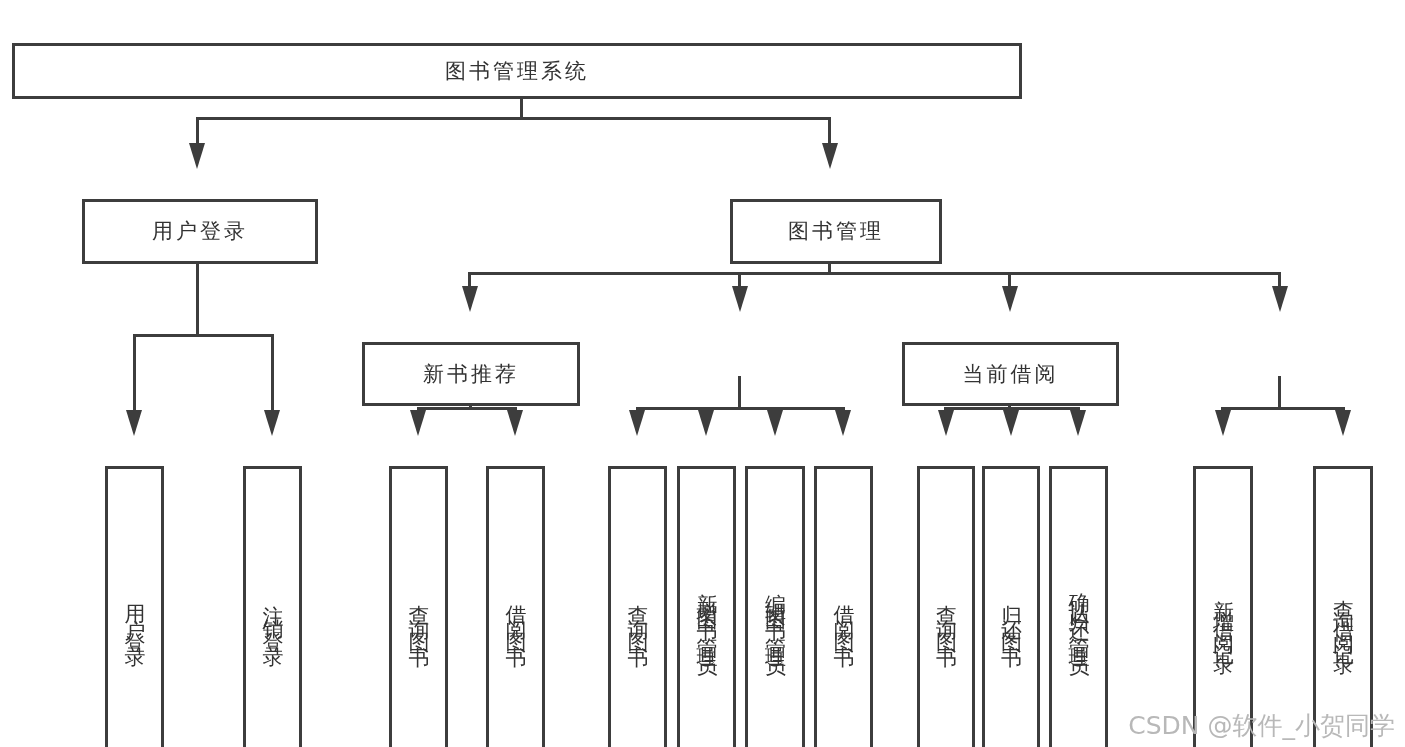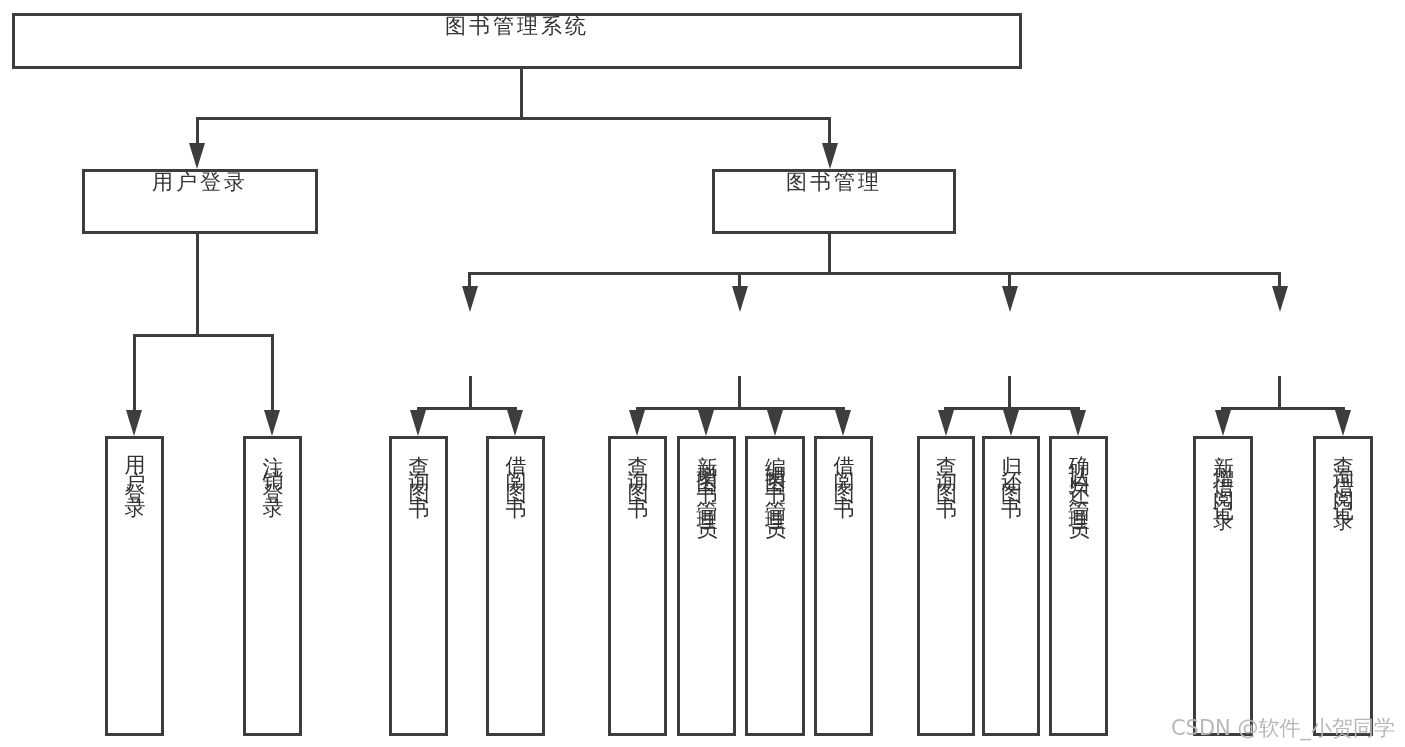--- a/index.html
+++ b/index.html
@@ -15,21 +15,21 @@
     background:var(--background);
     overflow:hidden;
     font-family:"DejaVu Sans","Liberation Sans",sans-serif;
     color:var(--text);
   }
   .box{
     position:absolute;
     box-sizing:border-box;
     border:3px solid var(--line);
     background:var(--background);
-    display:flex;justify-content:center;
+    display:flex;align-items:center;justify-content:center;margin-top:30px;
   }
   .hl{
     font-size:21px;
     letter-spacing:3px;
     color:var(--text);
     white-space:nowrap;
     line-height:1;
   }
   .vl{
     writing-mode:vertical-rl;
@@ -49,21 +49,21 @@
   .arrow{
     position:absolute;
     width:0;height:0;
     border-left:8px solid transparent;
     border-right:8px solid transparent;
     border-top:26px solid var(--line);
   }
   .watermark{
     position:absolute;
     right:10px;bottom:5px;
-    font-size:21px;
+    font-size:25px;
     color:var(--watermark);
     z-index:10;
     white-space:nowrap;
   }
 </style>
 </head>
 <body>
 
 <div class="canvas">
 
@@ -119,24 +119,30 @@
   <div class="arrow" style="left:1215px;top:410px"></div>
   <div class="arrow" style="left:1335px;top:410px"></div>
 
   <div class="box" style="left:12px;top:13px;width:1010px;height:56px">
     <span class="hl">图书管理系统</span>
   </div>
 
   <div class="box" style="left:82px;top:169px;width:236px;height:65px">
     <span class="hl">用户登录</span>
   </div>
-  <div class="box" style="left:712px;top:169px;width:244px;height:65px">
+  <div class="box" style="left:730px;top:169px;width:212px;height:65px">
     <span class="hl">图书管理</span>
   </div>
 
+  <div class="box" style="left:362px;top:312px;width:218px;height:64px">
+    <span class="hl">新书推荐</span>
+  </div>
+  <div class="box" style="left:902px;top:312px;width:217px;height:64px">
+    <span class="hl">当前借阅</span>
+  </div>
 
   <div class="box" style="left:105px;top:436px;width:59px;height:300px">
     <span class="vl ls14">用户登录</span>
   </div>
   <div class="box" style="left:243px;top:436px;width:59px;height:300px">
     <span class="vl ls14">注销登录</span>
   </div>
 
   <div class="box" style="left:389px;top:436px;width:59px;height:300px">
     <span class="vl ls14">查询图书</span>

